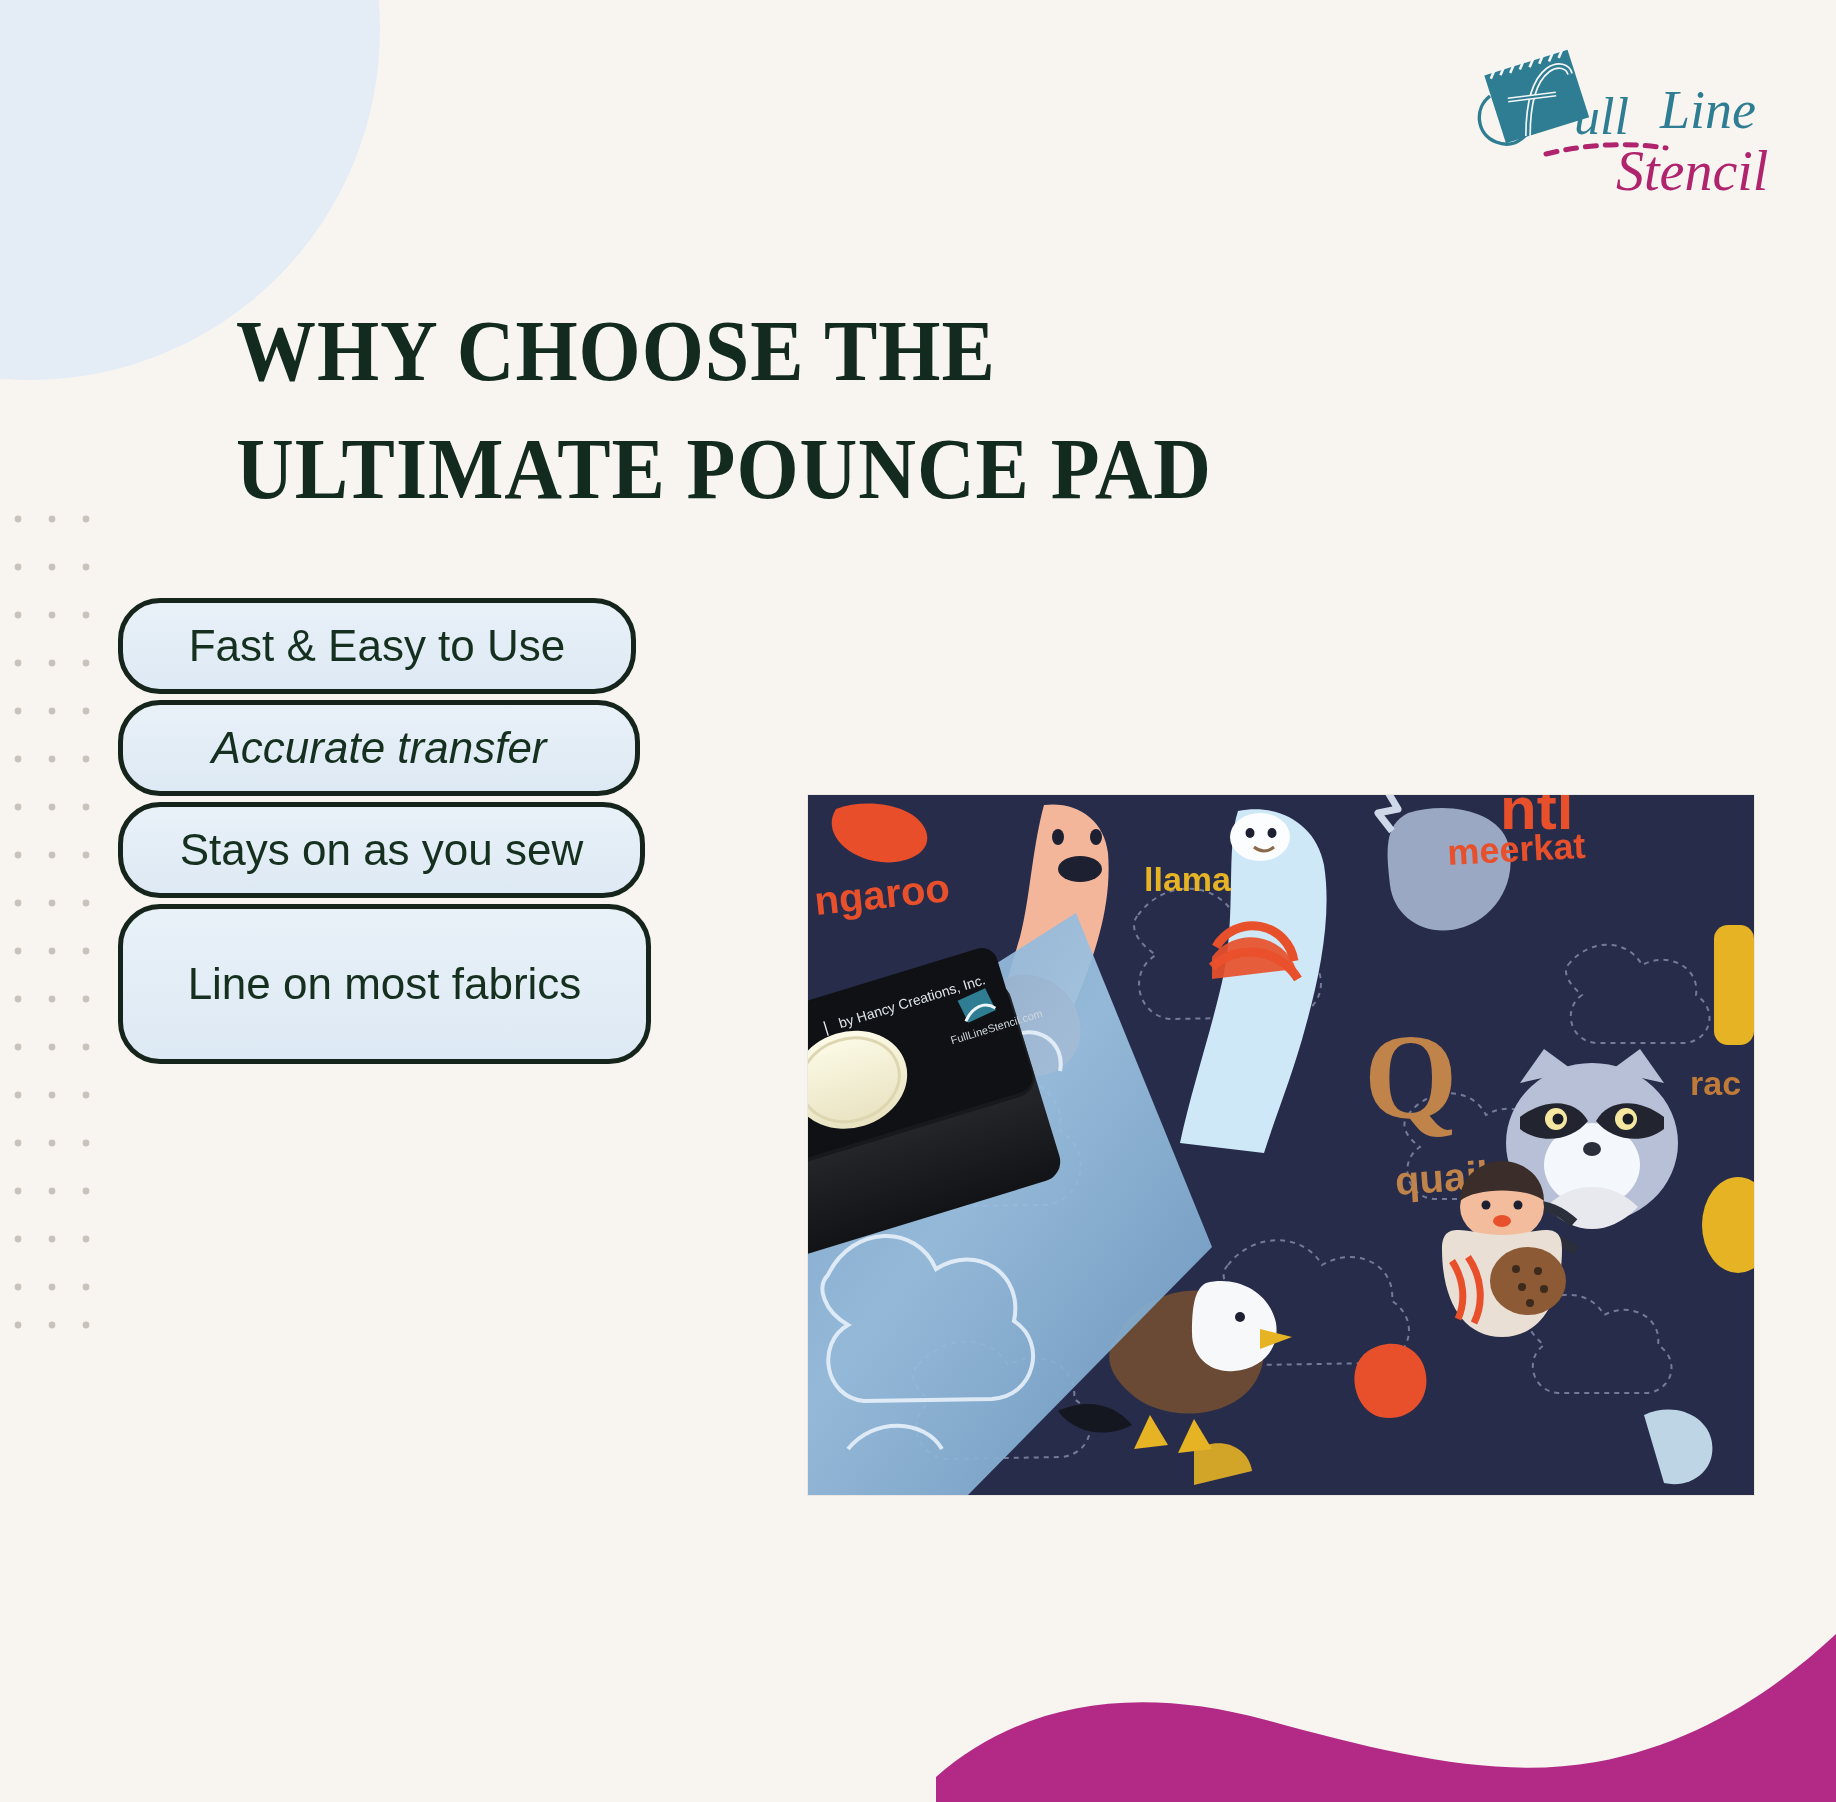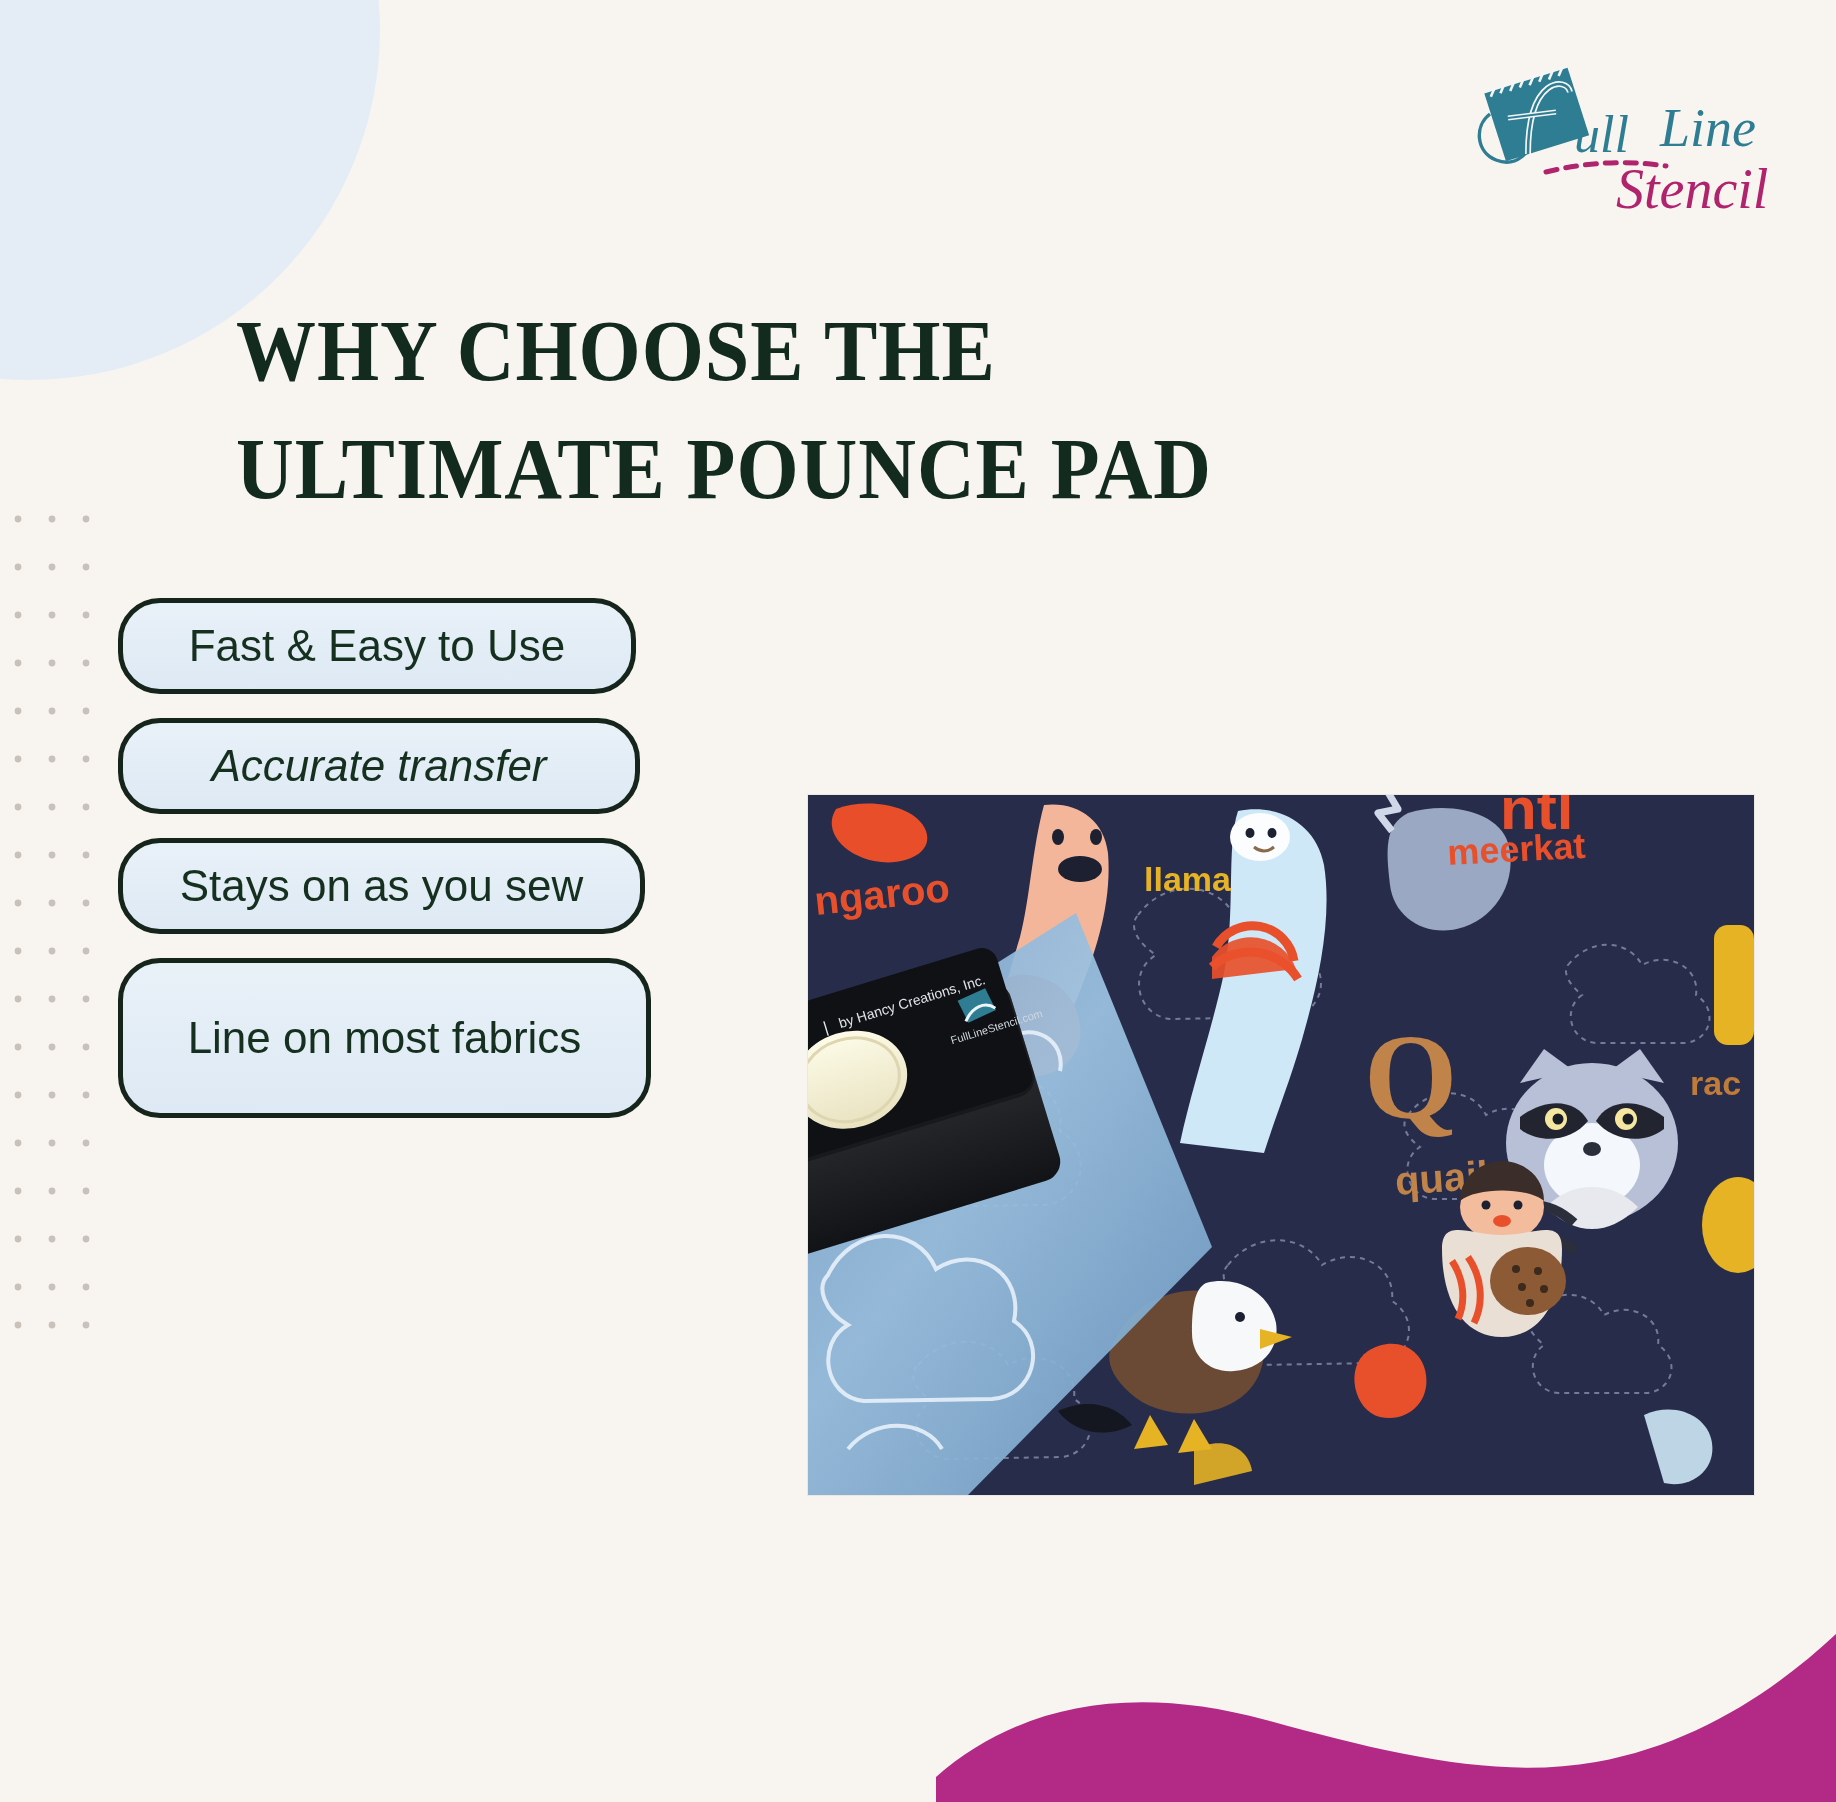--- a/index.html
+++ b/index.html
@@ -19,42 +19,42 @@
   }
   .wave-bottom{
     position:absolute;right:0;bottom:0;width:900px;height:190px;
   }
   .dot-field{
     position:absolute;left:6px;top:505px;width:96px;height:830px;
   }
 
   
   .logo{
-    position:absolute;right:36px;top:56px;width:330px;height:160px;
+    position:absolute;right:36px;top:38px;width:330px;height:160px;
   }
 
   
   .headline{
     position:absolute;left:236px;top:234px;width:1300px;
     color:#132a1f;
     font-family:"Liberation Serif", serif;
     font-weight:700;
     font-size:86px;
     line-height:1.38;
     letter-spacing:1px;
     transform:scaleX(0.93);
     transform-origin:left center;
   }
   .headline .l1{display:block;}
   .headline .l2{display:block;}
 
   
   .pill-col{
     position:absolute;left:118px;top:598px;width:640px;
-    display:flex;flex-direction:column;gap:24px;
+    display:flex;flex-direction:column;gap:6px;
   }
   .pill{
     background:linear-gradient(180deg,#e9f1f8 0%,#dde9f4 100%);
     border:5px solid #16251c;
     border-radius:42px;
     color:#15301f;
     font-size:44px;
     text-align:center;
     display:flex;align-items:center;justify-content:center;
     box-sizing:border-box;

